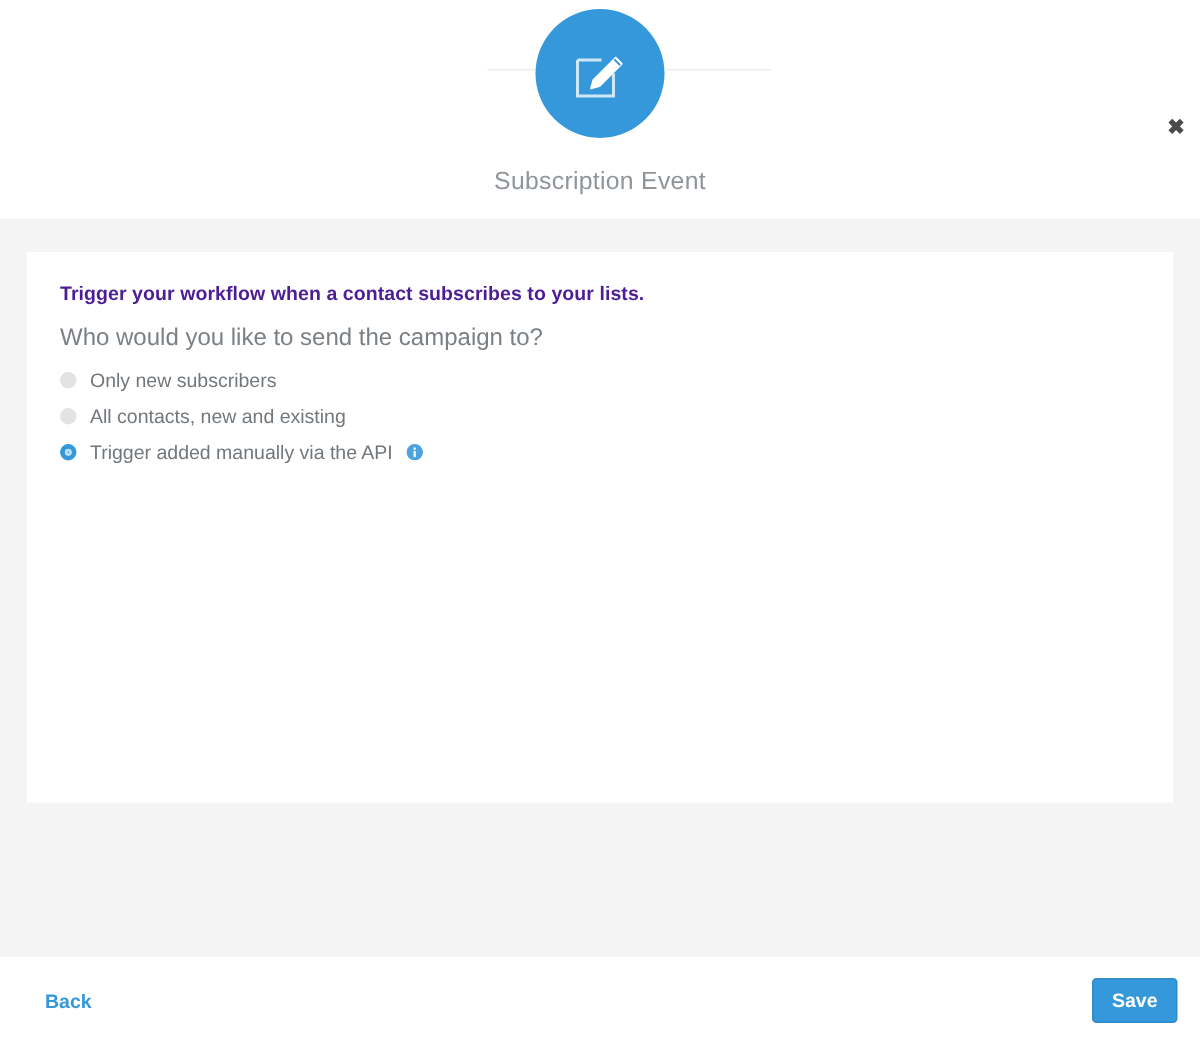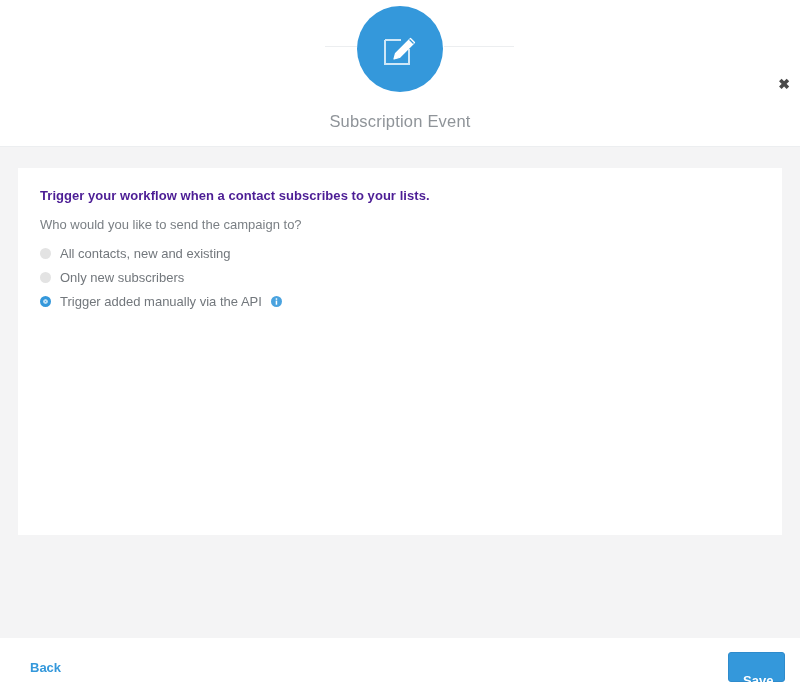--- a/index.html
+++ b/index.html
@@ -105,21 +105,21 @@
     font-size: 13px;
     font-weight: bold;
     color: #4c1d95;
     letter-spacing: 0.05px;
   }
 
   .card-question {
     position: absolute;
     left: 22px;
     top: 49px;
-    font-size: 13px;
+    font-size: 16px;
     color: #7b8085;
   }
 
   .radio-list {
     position: absolute;
     left: 22px;
     top: 73px;
     width: 700px;
   }
   .radio-row {
@@ -186,21 +186,21 @@
     width: 57px;
     height: 30px;
     background: #3498db;
     border: 1px solid #2e8bcc;
     border-radius: 3px;
     color: #ffffff;
     font-family: "Liberation Sans", sans-serif;
     font-size: 13px;
     font-weight: bold;
     cursor: pointer;
-    padding: 14px;
+    padding: 0;
     line-height: 28px;
     text-align: center;
   }
 </style>
 </head>
 <body>
 
 <div class="modal-header">
 
   <div class="header-connector left"></div>
@@ -223,26 +223,26 @@
 <div class="modal-body">
   <div class="content-card">
 
     <div class="card-heading">Trigger your workflow when a contact subscribes to your lists.</div>
     <div class="card-question">Who would you like to send the campaign to?</div>
 
     <div class="radio-list">
 
       <div class="radio-row">
         <span class="radio-dot"></span>
-        <span class="radio-label">All contacts, new and existing</span>
+        <span class="radio-label">Only new subscribers</span>
       </div>
 
       <div class="radio-row">
         <span class="radio-dot"></span>
-        <span class="radio-label">Only new subscribers</span>
+        <span class="radio-label">All contacts, new and existing</span>
       </div>
 
       <div class="radio-row">
         <span class="radio-dot selected"></span>
         <span class="radio-label">Trigger added manually via the API</span>
         <span class="info-icon">
           <svg width="11" height="11" viewBox="0 0 11 11" aria-hidden="true">
             <circle cx="5.5" cy="5.5" r="5.5" fill="#4aa3df"></circle>
             <rect x="4.7" y="2.3" width="1.5" height="1.5" fill="#ffffff"></rect>
             <rect x="4.7" y="4.6" width="1.5" height="4.1" fill="#ffffff"></rect>

